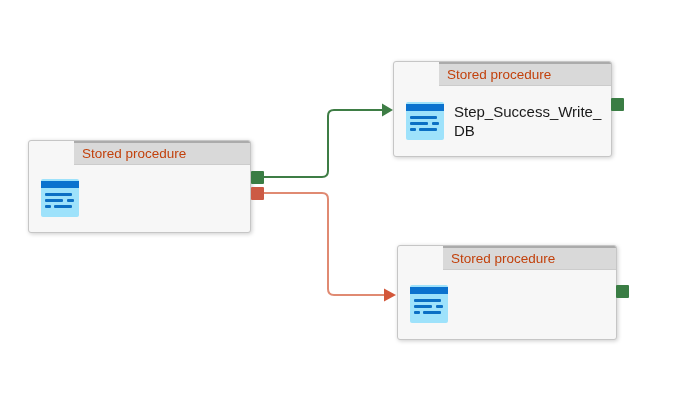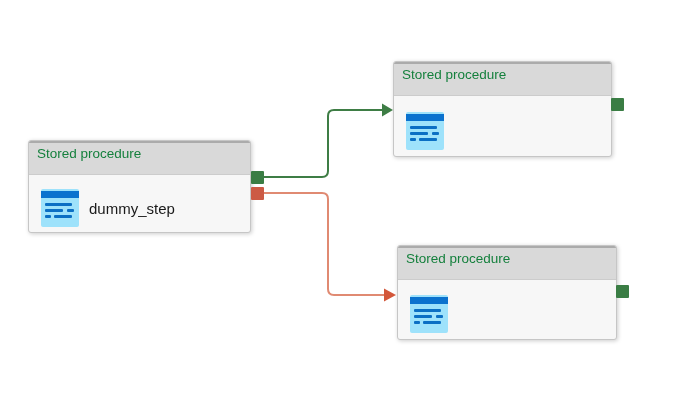--- a/index.html
+++ b/index.html
@@ -21,31 +21,32 @@
     position: absolute;
     background: #f7f7f7;
     border: 1px solid #c6c6c6;
     border-radius: 3px;
     box-shadow: 1px 1px 4px rgba(0,0,0,0.2);
     box-sizing: border-box;
     overflow: hidden;
     cursor: move;
   }
   .node-header {
-    height: 34px;
+    height: 24px;
     background: #d9d9d9;
     box-shadow: inset 0 2px 0 #ababab;
     border-bottom: 1px solid #cccccc;
     box-sizing: border-box;
     font-size: 13.5px;
-    color: #15803d;
+    color: #c2410c;
     line-height: 25px;
     padding-left: 8px;
     white-space: nowrap;
     overflow: hidden;
+    margin-left: 45px;
   }
   .node-body {
     display: flex;
     align-items: center;
     padding-left: 12px;
     padding-right: 2px;
     height: calc(100% - 25px);
     box-sizing: border-box;
   }
   .sp-icon {
@@ -104,35 +105,35 @@
     <div class="node-header">Stored procedure</div>
     <div class="node-body">
       <div class="sp-icon">
         <div class="bar"></div>
         <div class="ln ln1"></div>
         <div class="ln ln2a"></div>
           <div class="ln ln2b"></div>
         <div class="ln ln3a"></div>
           <div class="ln ln3b"></div>
       </div>
-      <div class="node-label">dummy_step</div>
     </div>
   </div>
 
   <div class="node" style="left:393px; top:61px; width:219px; height:96px;">
     <div class="node-header">Stored procedure</div>
     <div class="node-body">
       <div class="sp-icon">
         <div class="bar"></div>
         <div class="ln ln1"></div>
         <div class="ln ln2a"></div>
           <div class="ln ln2b"></div>
         <div class="ln ln3a"></div>
           <div class="ln ln3b"></div>
       </div>
+      <div class="node-label">Step_Success_Write_DB</div>
     </div>
   </div>
 
   <div class="node" style="left:397px; top:245px; width:220px; height:95px;">
     <div class="node-header">Stored procedure</div>
     <div class="node-body">
       <div class="sp-icon">
         <div class="bar"></div>
         <div class="ln ln1"></div>
         <div class="ln ln2a"></div>

